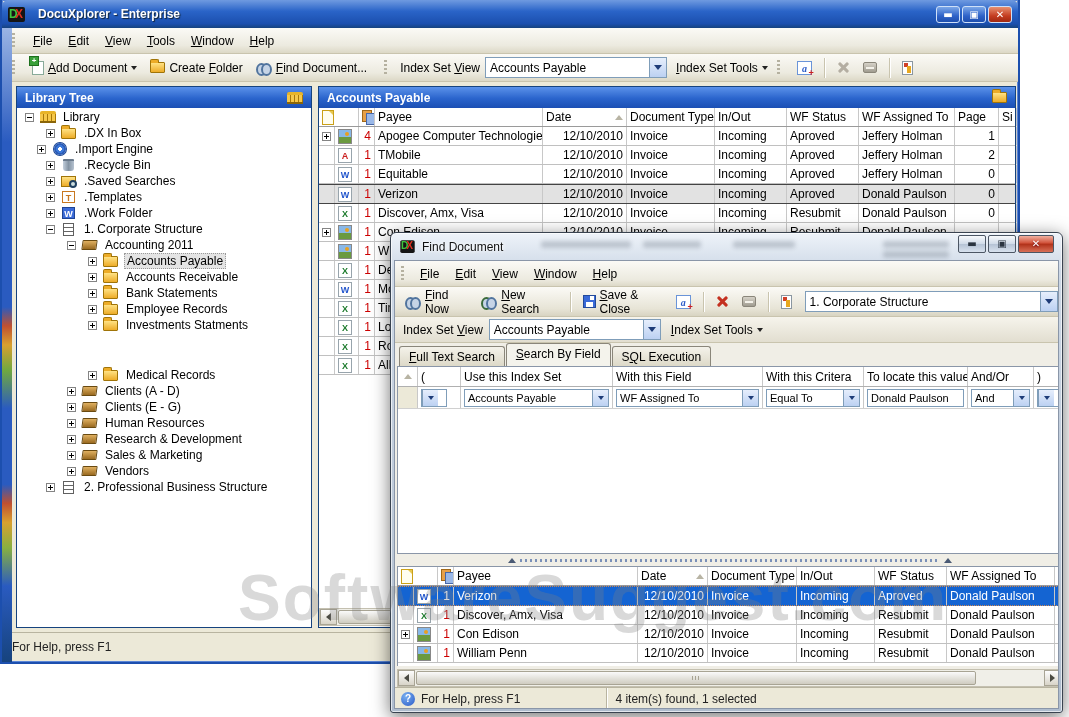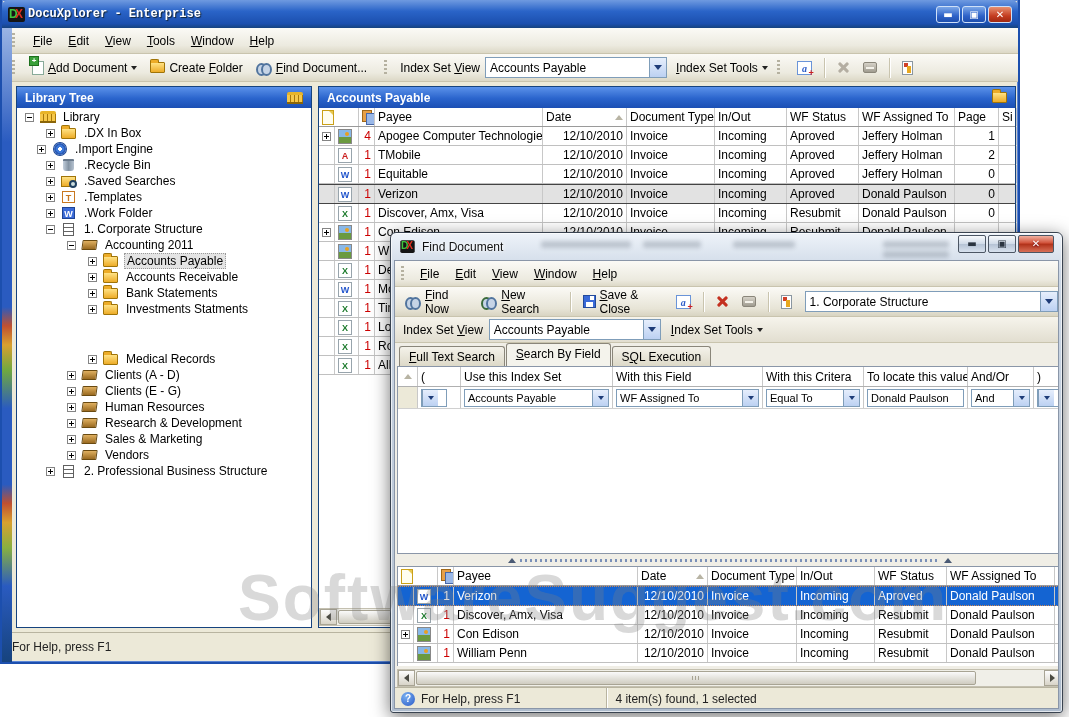--- a/index.html
+++ b/index.html
@@ -14,21 +14,21 @@
     background:#ece9d8; border:2px solid #1c4fae; border-top:none;
     box-shadow:inset 0 0 0 1px #5a85d6; }
   #main-left-edge { left:0; top:28px; width:10px; bottom:0;
     background:linear-gradient(180deg,#9ab4e4 0%,#2a5bc0 18%,#2a5bc0 44%,#c05030 47%,#d8a030 50%,#70a840 54%,#2a5bc0 60%,#2a5bc0 72%,#c05030 75%,#d8a030 78%,#88b040 82%,#2a5bc0 88%,#16437e 100%); }
   #main-titlebar { left:0; top:0; width:100%; height:28px;
     background:linear-gradient(180deg,#6f9ae0 0%,#2a64c8 40%,#1b4fae 85%,#16437e 100%);
     border-radius:6px 6px 0 0; display:flex; align-items:center; padding:0 6px; }
   .dx-logo { width:17px; height:15px; background:#151515; position:relative; flex:none; border-radius:2px; }
   .dx-logo::before { content:"D"; position:absolute; left:1px; top:0px; color:#3ec43e; font:bold 12px/15px "Liberation Sans",sans-serif; }
   .dx-logo::after { content:"X"; position:absolute; left:7px; top:0px; color:#e03020; font:bold 12px/15px "Liberation Sans",sans-serif; }
-  #main-title { color:#fff; font-weight:bold; font-size:12px; margin-left:3px; text-shadow:1px 1px 1px #123;font-family:Liberation Mono, monospace; }
+  #main-title { color:#fff; font-weight:bold; font-size:12px; margin-left:13px; text-shadow:1px 1px 1px #123; }
   .win-btns { margin-left:auto; display:flex; gap:2px; }
   .wbtn { width:24px; height:17px; border-radius:3px; border:1px solid #cfe0f8;
     background:linear-gradient(180deg,#7ba7e8,#2e62c8 60%,#1e4fae); color:#fff;
     font:bold 10px/15px "DejaVu Sans",sans-serif; text-align:center; }
   .wbtn.close { background:linear-gradient(180deg,#e89070,#c43c20 60%,#a02810); }
 
   #main-menubar { left:2px; top:28px; width:1014px; height:26px;
     background:linear-gradient(180deg,#fbfaf6,#eceadf 70%,#dcd8c6);
     border-bottom:1px solid #c9c4ae; display:flex; align-items:center; padding-left:8px; gap:2px; }
   .grip { width:3px; height:16px; margin-right:8px;
@@ -332,20 +332,27 @@
             <span class="tree-icon-wrap">
               <span class="ic ic-folder"></span>
             </span>
             <span class="tree-label">Bank Statements</span>
           </div>
           <div class="tree-row" style="padding-left: 71px;">
             <span class="exp plus"></span>
             <span class="tree-icon-wrap">
               <span class="ic ic-folder"></span>
             </span>
+            <span class="tree-label">Employee Records</span>
+          </div>
+          <div class="tree-row" style="padding-left: 71px;">
+            <span class="exp plus"></span>
+            <span class="tree-icon-wrap">
+              <span class="ic ic-folder"></span>
+            </span>
             <span class="tree-label">Investments Statments</span>
           </div>
           <div class="tree-row" style="padding-left: 71px; margin-top: 34px;">
             <span class="exp plus"></span>
             <span class="tree-icon-wrap">
               <span class="ic ic-folder"></span>
             </span>
             <span class="tree-label">Medical Records</span>
           </div>
           <div class="tree-row" style="padding-left: 50px;">

